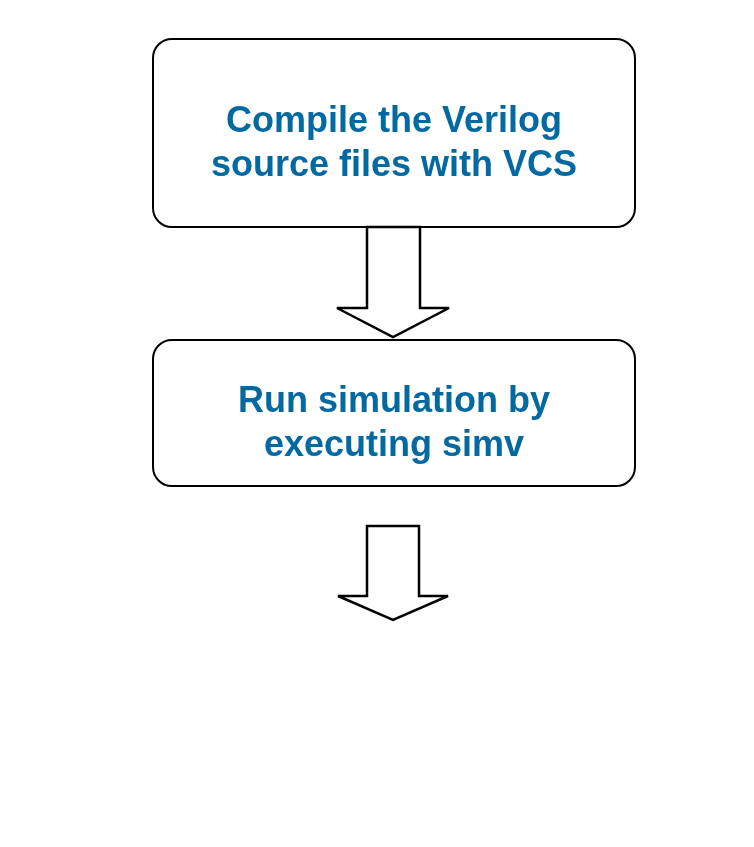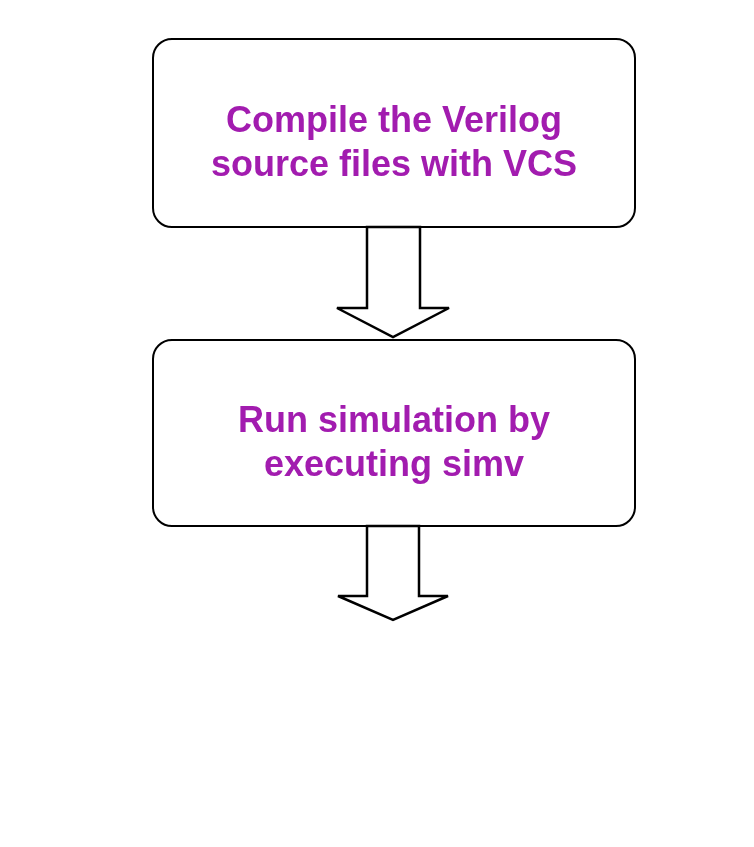--- a/index.html
+++ b/index.html
@@ -25,27 +25,27 @@
     background: #ffffff;
     display: flex;
     align-items: center;
     justify-content: center;
     text-align: center;
   }
   .flow-box .label {
     font-size: 36px;
     font-weight: bold;
     line-height: 44px;
-    color: #a21caf;
+    color: #0369a1;
     white-space: pre-line;
     transform: translateY(9px);
     letter-spacing: 0px;
   }
   #box-compile   { top: 38px;  height: 190px; }
-  #box-run       { top: 339px; height: 188px; }
+  #box-run       { top: 339px; height: 148px; }
   #box-interpret { top: 623px; height: 189px; }
   .arrow-svg {
     position: absolute;
     left: 330px;
     overflow: visible;
   }
   #arrow-1 { top: 226px; }
   #arrow-2 { top: 525px; }
   .arrow-shape {
     fill: #ffffff;

